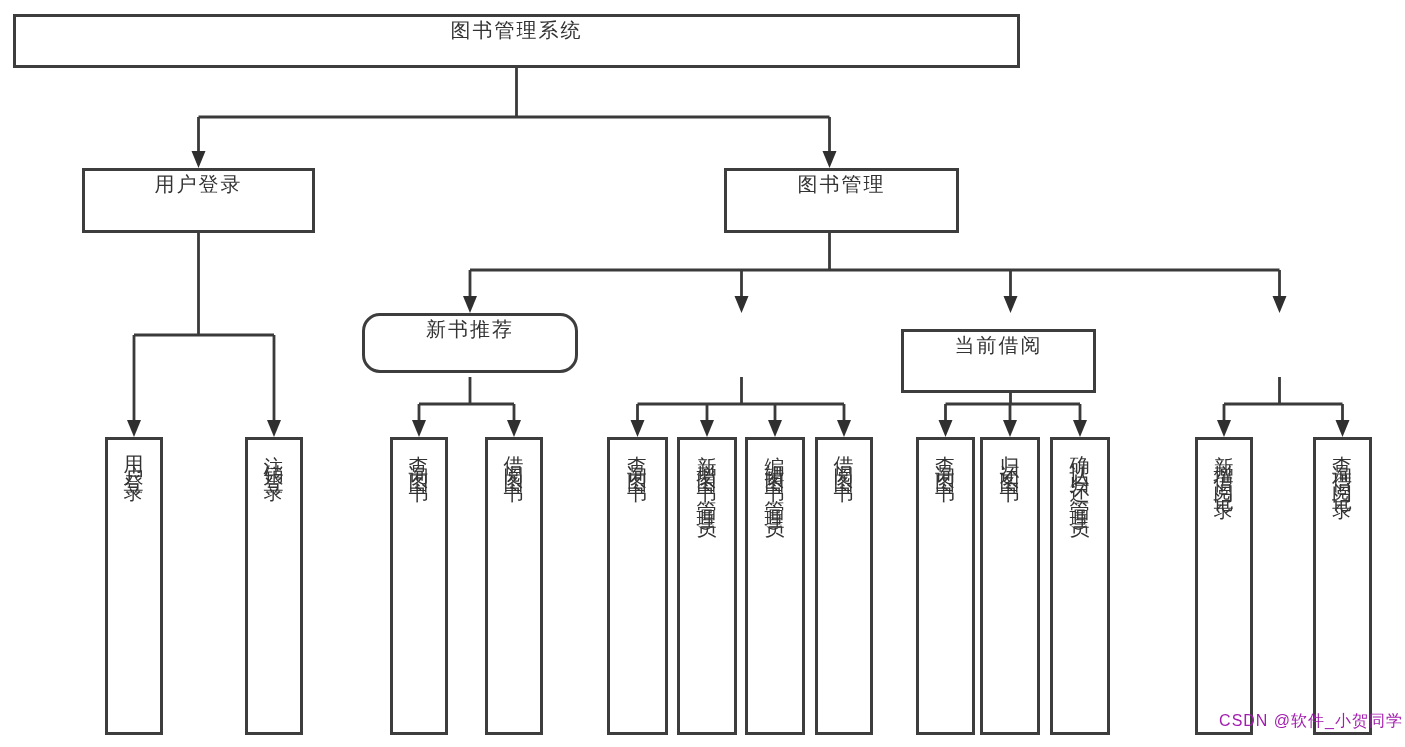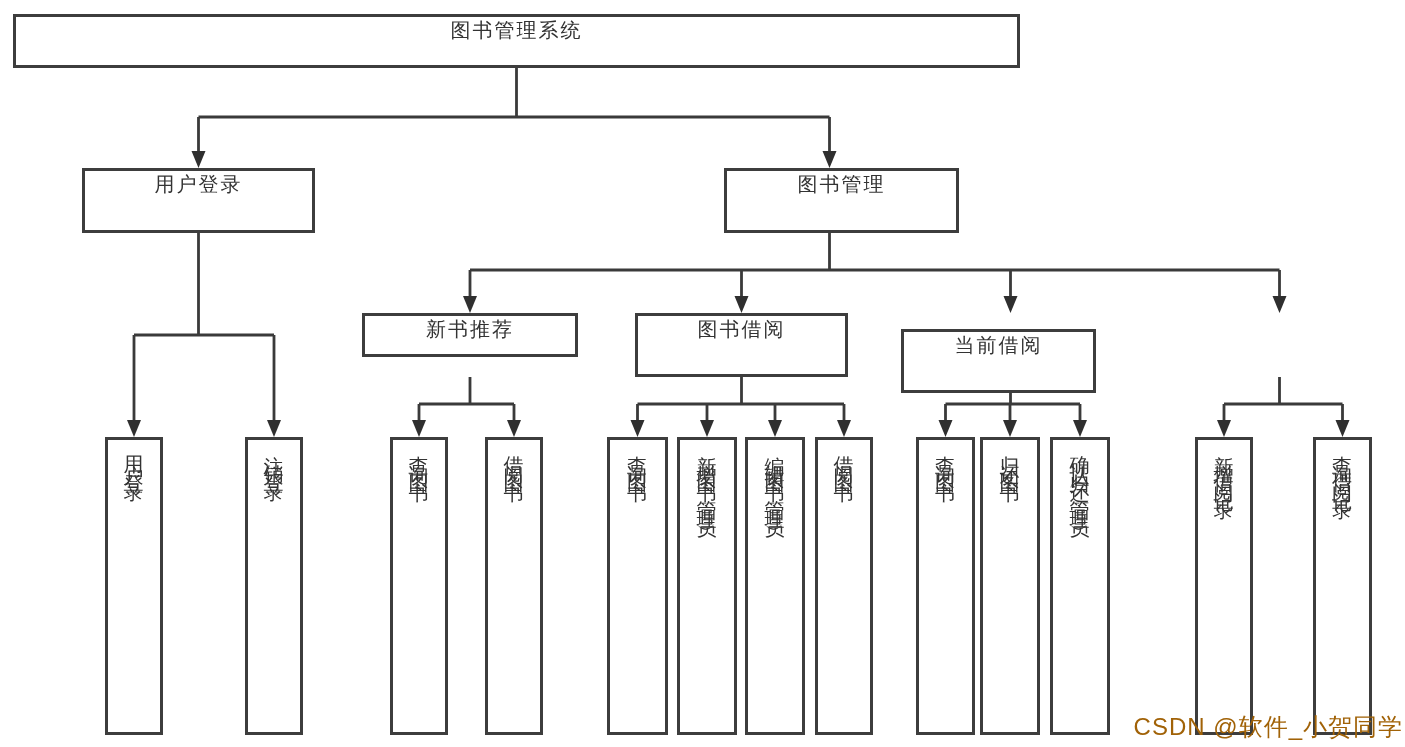--- a/index.html
+++ b/index.html
@@ -36,22 +36,22 @@
     writing-mode: vertical-rl;
     font-size: 20px;
     letter-spacing: 9px;
     line-height: 1;
     white-space: nowrap;
   }
   #watermark {
     position: absolute;
     right: 2px;
     top: 711px;
-    font-size: 24px;
-    color: #a16207;
+    font-size: 16px;
+    color: #a21caf;
     letter-spacing: 1px;
     z-index: 3;
     white-space: nowrap;
   }
   svg path { stroke: #3a3a3a; stroke-width: 2.8; fill: none; }
   svg polygon { fill: #2f2f2f; stroke: none; }
 </style>
 </head>
 <body>
 
@@ -111,25 +111,22 @@
     <span>图书管理系统</span>
   </div>
 
   <div class="node h" style="left:82px; top:168px; width:233px; height:65px;">
     <span>用户登录</span>
   </div>
   <div class="node h" style="left:712px; top:168px; width:235px; height:65px;margin-left:12px;">
     <span>图书管理</span>
   </div>
 
-  <div class="node h" style="left:362px; top:313px; width:216px; height:44px;">
+  <div class="node h" style="left:362px; top:313px; width:216px; height:60px;border-radius:18px;">
     <span>新书推荐</span>
-  </div>
-  <div class="node h" style="left:635px; top:313px; width:213px; height:64px;">
-    <span>图书借阅</span>
   </div>
   <div class="node h" style="left:901px; top:329px; width:195px; height:64px;">
     <span>当前借阅</span>
   </div>
 
   <div class="node v" style="left:105px; top:437px; width:58px; height:298px;">
     <span>用户登录</span>
   </div>
   <div class="node v" style="left:245px; top:437px; width:58px; height:298px;">
     <span>注销登录</span>

